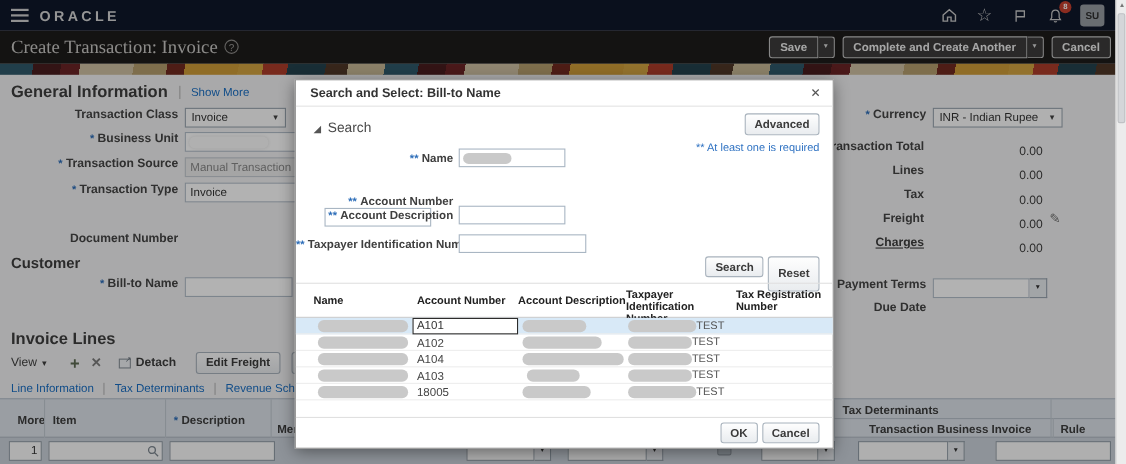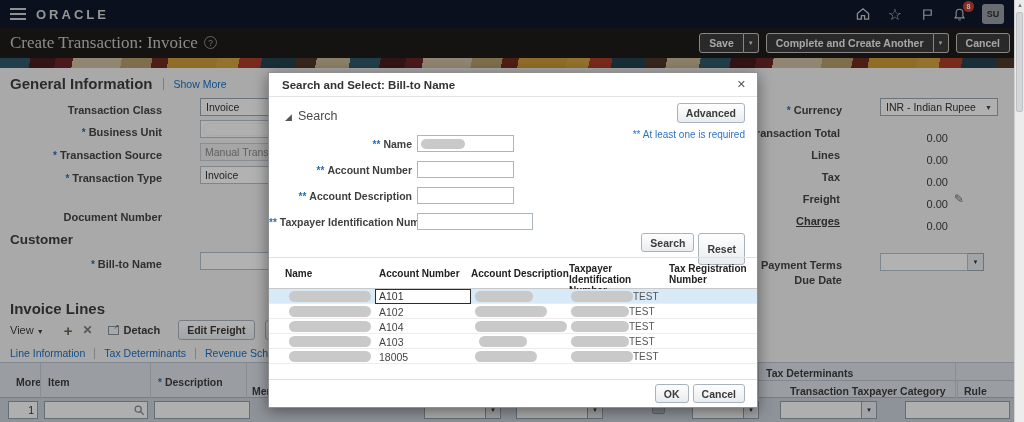--- a/index.html
+++ b/index.html
@@ -29,21 +29,21 @@
   .banner { position:absolute; left:0; top:58px; width:1024px; height:10px; z-index:10;
     background:repeating-linear-gradient(100deg,
       #30596a 0 30px, #491e1f 30px 55px, #6b2426 55px 72px, #cfc0a2 72px 120px,
       #b59e6e 120px 150px, #702a20 150px 166px, #cf9c38 166px 214px, #d3a441 214px 236px,
       #ad3d2a 236px 258px, #24424e 258px 292px, #503728 292px 312px, #c8b896 312px 345px);
   }
 
   
   .lbl { font-weight:bold; color:#454545; font-size:11px; white-space:nowrap; }
   .req { color:#2b6cb8; font-weight:bold; margin-right:3px; font-size:10px; }
-  .fldrow { position:absolute; display:flex; align-items:flex-end;gap:32px; }
+  .fldrow { position:absolute; display:flex; align-items:flex-start; }
   .fldrow .labwrap { width:168px; text-align:right; padding-right:6px; }
   .inp { background:#fff; border:1px solid #b4bfca; height:18px; }
   .inp-ro { background:#ececec; border:1px solid #c6ccd3; color:#8a8a8a; font-size:10.5px; display:flex; align-items:center; padding:0 4px; height:18px; }
   .sel { background:#fdfdfd; border:1px solid #9aa5b0; height:18px; display:flex; align-items:center; justify-content:space-between; padding:0 5px; font-size:10.5px; color:#333; cursor:pointer; }
   .sel .chev { font-size:7px; color:#444; }
   .btn-light { background:linear-gradient(#fefefe,#e9ecef); border:1px solid #a9b3bd; border-radius:3px; font-weight:bold; font-size:10.5px; color:#3b3b3b; height:20px; padding:0 8px; display:inline-flex; align-items:center; cursor:pointer; }
   .pill { background:#c9c9c9; border-radius:6px; height:11px; display:inline-block; }
   .link { color:#1a6fc4; cursor:pointer;text-align:center; }
 
   
@@ -259,21 +259,21 @@
     <span class="gh" style="left:48px; top:13px;">Item</span>
     <span class="vline" style="left:150px;"></span>
     <span class="gh" style="left:158px; top:13px;"><span class="req">*</span><span>Description</span></span>
     <span class="vline" style="left:246px;"></span>
     <span class="gh" style="left:252px; top:22px;">Memo Line</span>
 
     <span class="vline" style="left:758px;"></span>
     <span class="gh" style="left:766px; top:4px;">Tax Determinants</span>
     <span style="position:absolute; left:758px; top:17px; width:266px; height:1px; background:#b9c2cc;"></span>
     <span class="vline" style="left:955px; top:0;"></span>
-    <span class="gh" style="left:790px; top:22px;">Transaction Taxpayer Category</span>
+    <span class="gh" style="left:790px; top:22px;">Transaction Business Invoice</span>
     <span class="vline" style="left:957px; top:17px; height:19px;"></span>
     <span class="gh" style="left:964px; top:22px;">Rule</span>
   </div>
 
   <div class="grid-row">
     <div class="cellinp" style="left:8px; width:30px; text-align:right; padding:2px 3px; font-size:10.5px; color:#333;">1</div>
     <div class="cellinp" style="left:44px; width:104px;">
       <span style="position:absolute; right:2px; top:2px;">
         <svg width="12" height="12" viewBox="0 0 14 14" fill="none" stroke="#7d8790" stroke-width="1.4">
             <circle cx="6" cy="6" r="3.6"></circle>
@@ -314,21 +314,21 @@
     <div class="m-search-hd"><span class="tri">◢</span><span>Search</span></div>
     <span class="btn-light m-adv">Advanced</span>
     <div class="m-note">** At least one is required</div>
 
     <div class="m-frow" style="left:0; top:62px;">
       <div class="mlab"><span class="req">**</span><span>Name</span></div>
       <div class="m-inp" style="width:97px;">
           <span class="pill" style="width:44px; height:10px;"></span>
         </div>
     </div>
-    <div class="m-frow" style="left:0; top:88px;">
+    <div class="m-frow" style="left:0; top:104px;flex-direction:column;">
       <div class="mlab"><span class="req">**</span><span>Account Number</span></div>
       <div class="m-inp" style="width:97px;"></div>
     </div>
     <div class="m-frow" style="left:0; top:114px;">
       <div class="mlab"><span class="req">**</span><span>Account Description</span></div>
       <div class="m-inp" style="width:97px;"></div>
     </div>
     <div class="m-frow" style="left:0; top:140px;">
       <div class="mlab"><span class="req">**</span><span>Taxpayer Identification Number</span></div>
       <div class="m-inp" style="width:116px;"></div>

